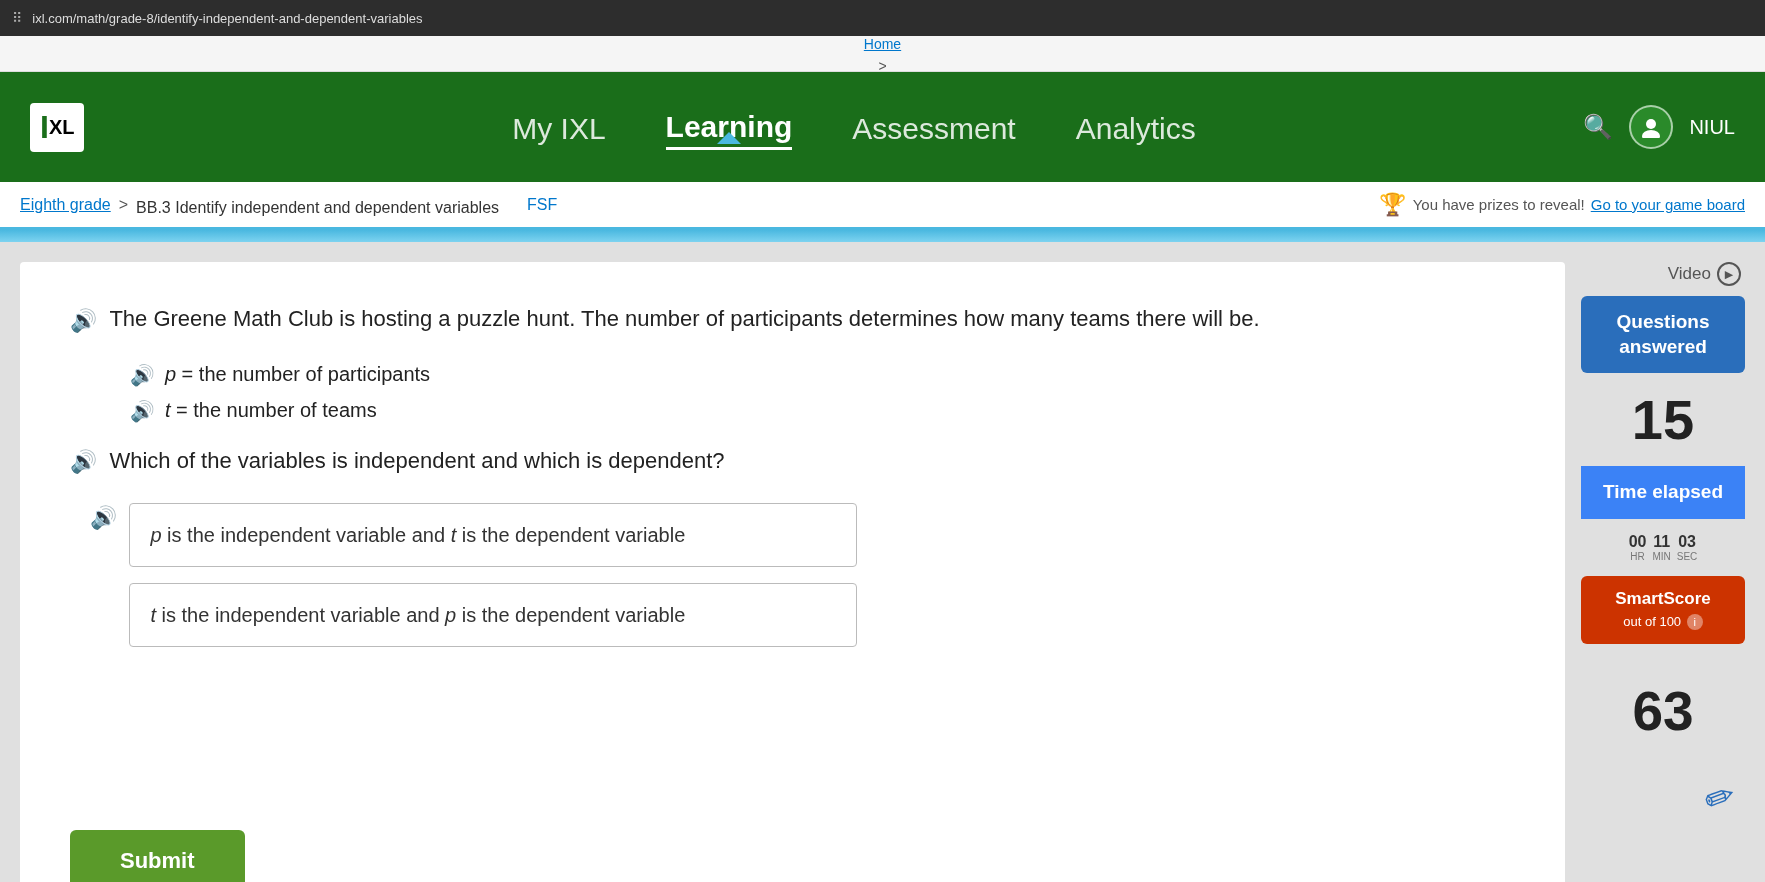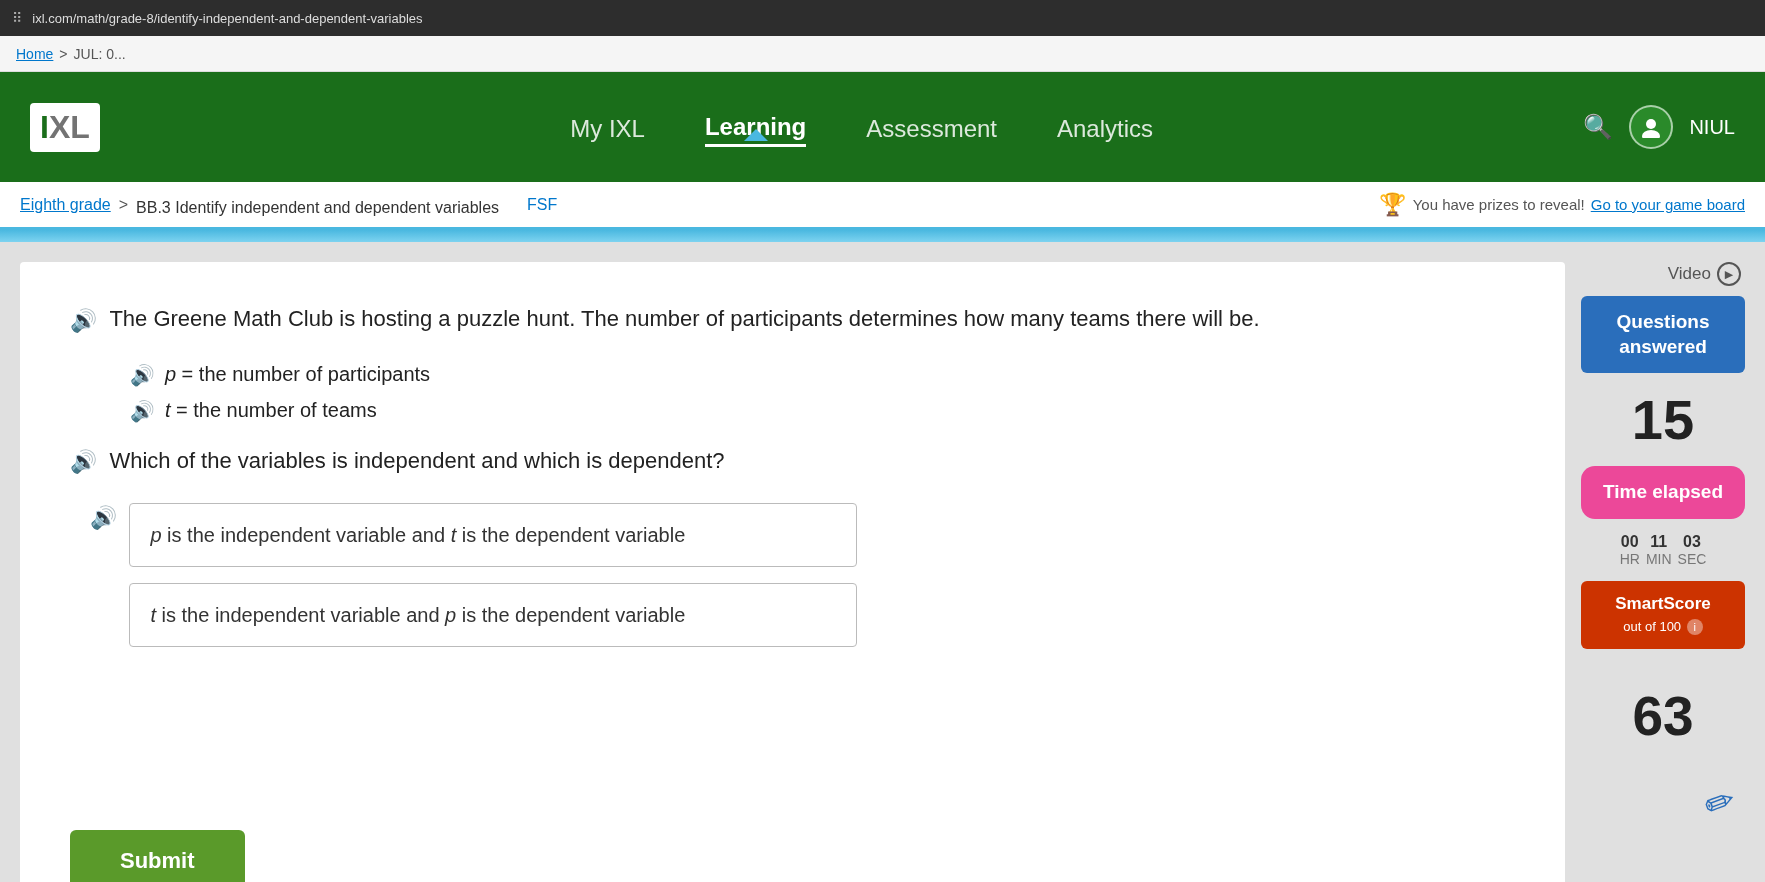--- a/index.html
+++ b/index.html
@@ -41,35 +41,35 @@
       display: flex;
       align-items: center;
     }
     .logo-i {
       color: #1a6e1a;
       font-size: 32px;
       font-weight: 900;
       font-family: Arial Black, Arial, sans-serif;
     }
     .logo-xl {
-      color: #737373;
-      font-size: 32px;
+      color: #000000;
+      font-size: 20px;
       font-weight: 900;
       font-family: Arial Black, Arial, sans-serif;
     }
     .nav-items {
       display: flex;
       gap: 60px;
       align-items: center;
       flex: 1;
       justify-content: center;
     }
     .nav-item {
       color: rgba(255,255,255,0.85);
-      font-size: 24px;
+      font-size: 30px;
       font-weight: 400;
       cursor: pointer;
       text-decoration: none;
       padding-bottom: 4px;
       margin-top: 8px;
     }
     .nav-item.active {
       color: white;
       font-weight: 700;
       border-bottom: 3px solid white;
@@ -309,23 +309,23 @@
 
     .count-display {
       text-align: center;
       font-size: 56px;
       font-weight: bold;
       color: #222;
       padding: 4px 0;
     }
 
     .time-elapsed-btn {
-      background: #ec4899;
-      color: white;
-      border-radius: 14px;
+      background: #3b82f6;
+      color: white;
+      border-radius: 0;
       padding: 14px 10px;
       text-align: center;
       font-size: 19px;
       font-weight: bold;
       cursor: pointer;
       line-height: 1.3;
     }
 
     .timer-display {
       display: flex;
@@ -336,21 +336,21 @@
     }
     .timer-unit {
       text-align: center;
     }
     .timer-number {
       font-size: 16px;
       font-weight: bold;
       color: #333;
     }
     .timer-label {
-      font-size: 14px;
+      font-size: 10px;
       color: #777;
       text-transform: uppercase;
     }
 
     .smartscore-btn {
       background: #cc3300;
       color: white;
       border-radius: 6px;
       padding: 12px 10px;
       text-align: center;
@@ -402,20 +402,21 @@
     .top-breadcrumb {
       background: #f5f5f5;
       border-bottom: 1px solid #ddd;
       height: 36px;
       display: flex;
       align-items: center;
       padding: 0 16px;
       font-size: 14px;
       color: #555;
       gap: 6px;
+      flex-direction: column;
     }
 
     
     .nav-active-indicator {
       position: absolute;
       bottom: 0;
       left: 50%;
       transform: translateX(-50%);
       width: 0;
       height: 0;

